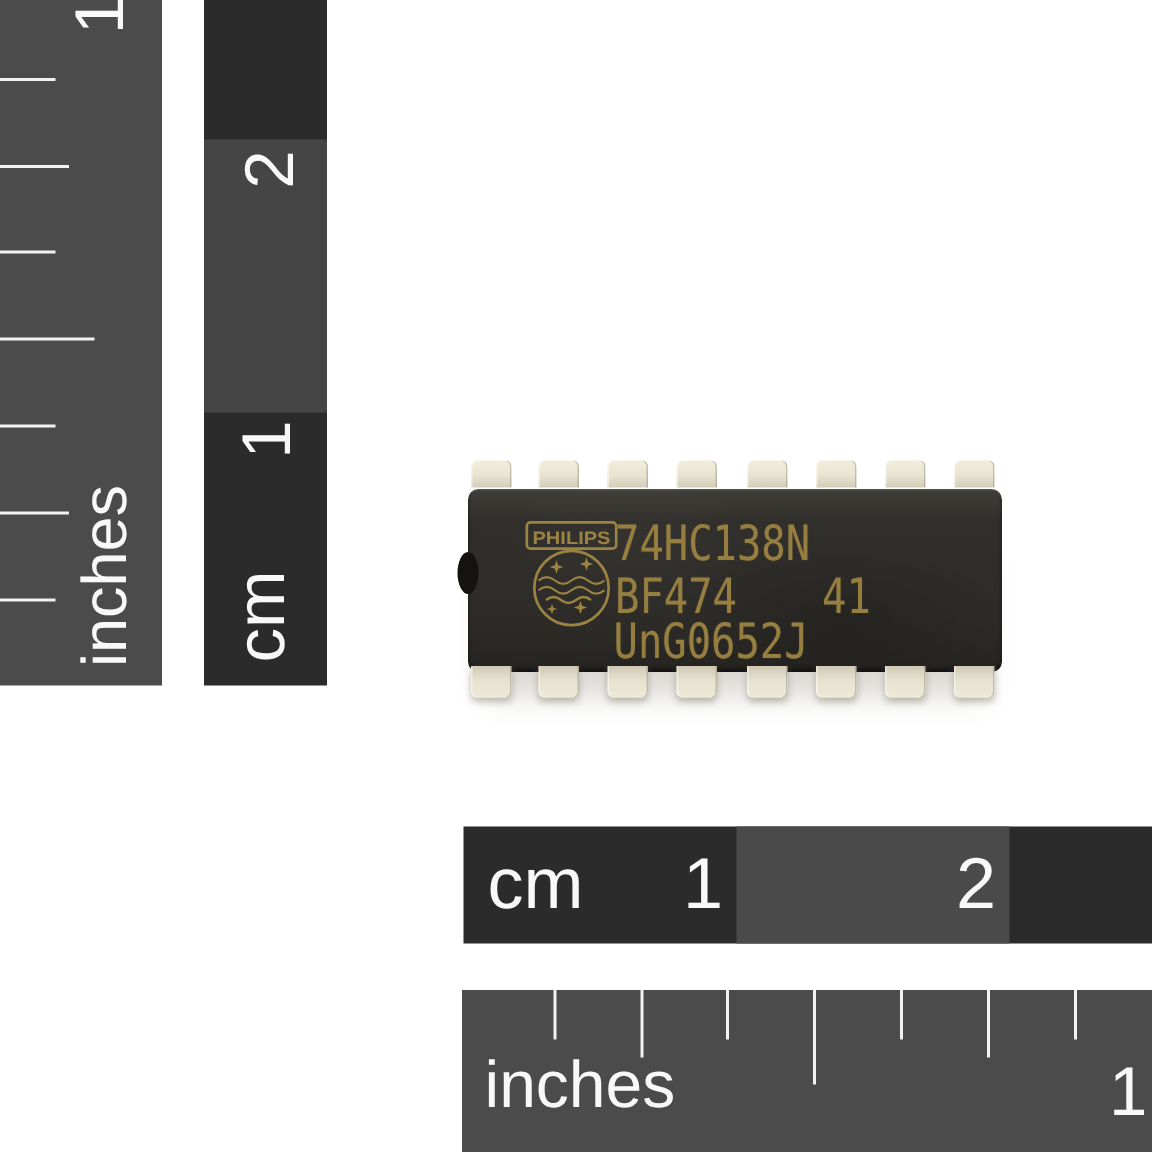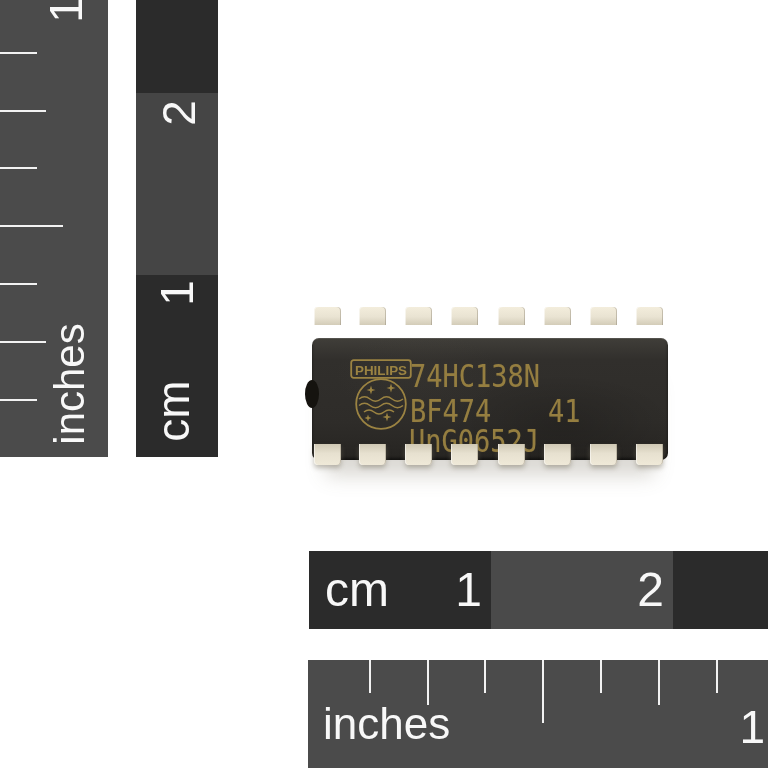--- a/index.html
+++ b/index.html
@@ -42,21 +42,21 @@
     top:0; height:18px; border-radius:4px 4px 0 0;
     background:linear-gradient(180deg,#f3eddc 0%,#e9e3d2 55%,#d3ccb8 100%);
     box-shadow:inset 1px 0 0 rgba(255,255,255,0.55), inset -1px 0 0 rgba(120,112,95,0.35);
   }
   .pin.bottom {
     top:137px; height:21px; border-radius:0 0 4px 4px;
     background:linear-gradient(0deg,#efe9d8 0%,#e7e1d0 55%,#cfc8b4 100%);
     box-shadow:inset 1px 0 0 rgba(255,255,255,0.5), inset -1px 0 0 rgba(120,112,95,0.35), 0 3px 5px rgba(120,112,95,0.45);
   }
   #chip-body {
-    position:absolute; left:0; top:31px; width:356px; height:122px;
+    position:absolute; left:0; top:19px; width:356px; height:122px;
     border-radius:7px;
     background:
       radial-gradient(120px 60px at 30% 30%, rgba(90,85,75,0.10), rgba(0,0,0,0) 70%),
       radial-gradient(160px 70px at 70% 70%, rgba(0,0,0,0.18), rgba(0,0,0,0) 70%),
       linear-gradient(180deg,#403e39 0%,#312f2c 18%,#2e2c29 70%,#262421 100%);
     box-shadow:inset 0 1px 0 rgba(255,255,255,0.12), inset 0 -2px 3px rgba(0,0,0,0.55),
                0 30px 18px -14px rgba(110,102,85,0.25);
   }
   #notch {
     position:absolute; left:-7px; top:42px; width:14px; height:28px;

